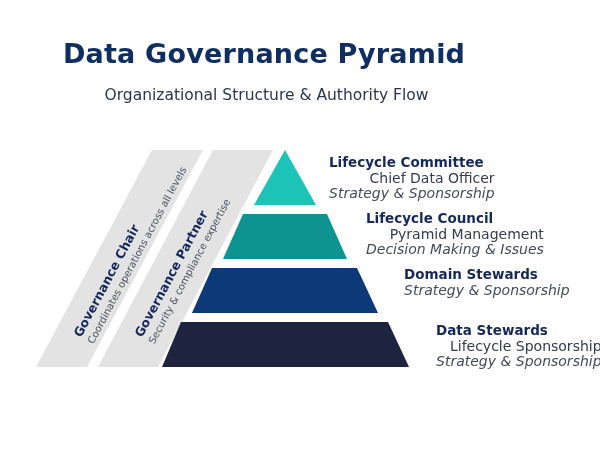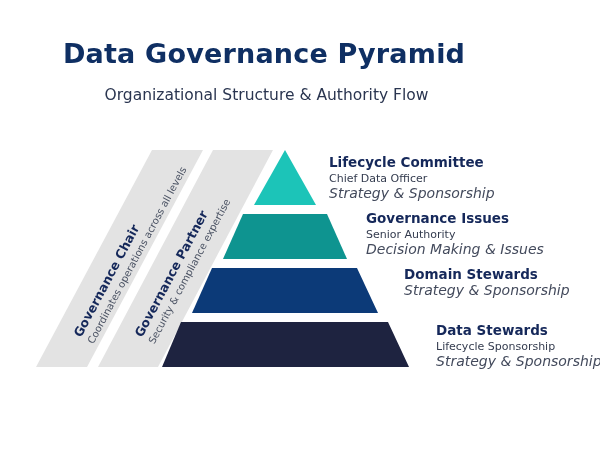--- a/index.html
+++ b/index.html
@@ -5,21 +5,21 @@
   html, body { margin: 0; padding: 0; background: #ffffff; }
   body { width: 600px; height: 450px; position: relative; overflow: hidden;
          font-family: "DejaVu Sans", sans-serif; }
   .title { position: absolute; left: 0; width: 528px; top: 38px; text-align: center;
            font-size: 27px; font-weight: bold; color: #0f2f63; letter-spacing: 0.2px; }
   .subtitle { position: absolute; left: 0; width: 533px; top: 86px; text-align: center;
               font-size: 15.5px; color: #2a3550; }
   svg.diagram { position: absolute; left: 0; top: 0; }
   .label { position: absolute; white-space: nowrap; }
   .label .t1 { font-size: 13.5px; font-weight: bold; color: #15285a; line-height: 17px; }
-  .label .t2 { font-size: 11px; color: #333b4e; line-height: 15px; }
+  .label .t2 { font-size: 14px; color: #333b4e; line-height: 15px; text-align: right; }
   .label .t3 { font-size: 14px; font-style: italic; color: #434a5c; line-height: 14px; }
 </style>
 </head>
 <body>
 
 <div class="title">Data Governance Pyramid</div>
 <div class="subtitle">Organizational Structure &amp; Authority Flow</div>
 
 <svg class="diagram" width="600" height="450" viewBox="0 0 600 450">
 
@@ -40,22 +40,22 @@
   <polygon points="212,268 357,268 378,313 192,313" fill="#0c3a78"></polygon>
   <polygon points="181,322 388,322 409,367 162,367" fill="#1e2340"></polygon>
 </svg>
 
 <div class="label" style="left:329px; top:154px;">
   <div class="t1">Lifecycle Committee</div>
   <div class="t2">Chief Data Officer</div>
   <div class="t3">Strategy &amp; Sponsorship</div>
 </div>
 <div class="label" style="left:366px; top:210px;">
-  <div class="t1">Governance Issues</div>
-  <div class="t2">Senior Authority</div>
+  <div class="t1">Lifecycle Council</div>
+  <div class="t2">Pyramid Management</div>
   <div class="t3">Decision Making &amp; Issues</div>
 </div>
 <div class="label" style="left:404px; top:266px;">
   <div class="t1">Domain Stewards</div>
   <div class="t3">Strategy &amp; Sponsorship</div>
 </div>
 <div class="label" style="left:436px; top:322px;">
   <div class="t1">Data Stewards</div>
   <div class="t2">Lifecycle Sponsorship</div>
   <div class="t3">Strategy &amp; Sponsorship</div>

